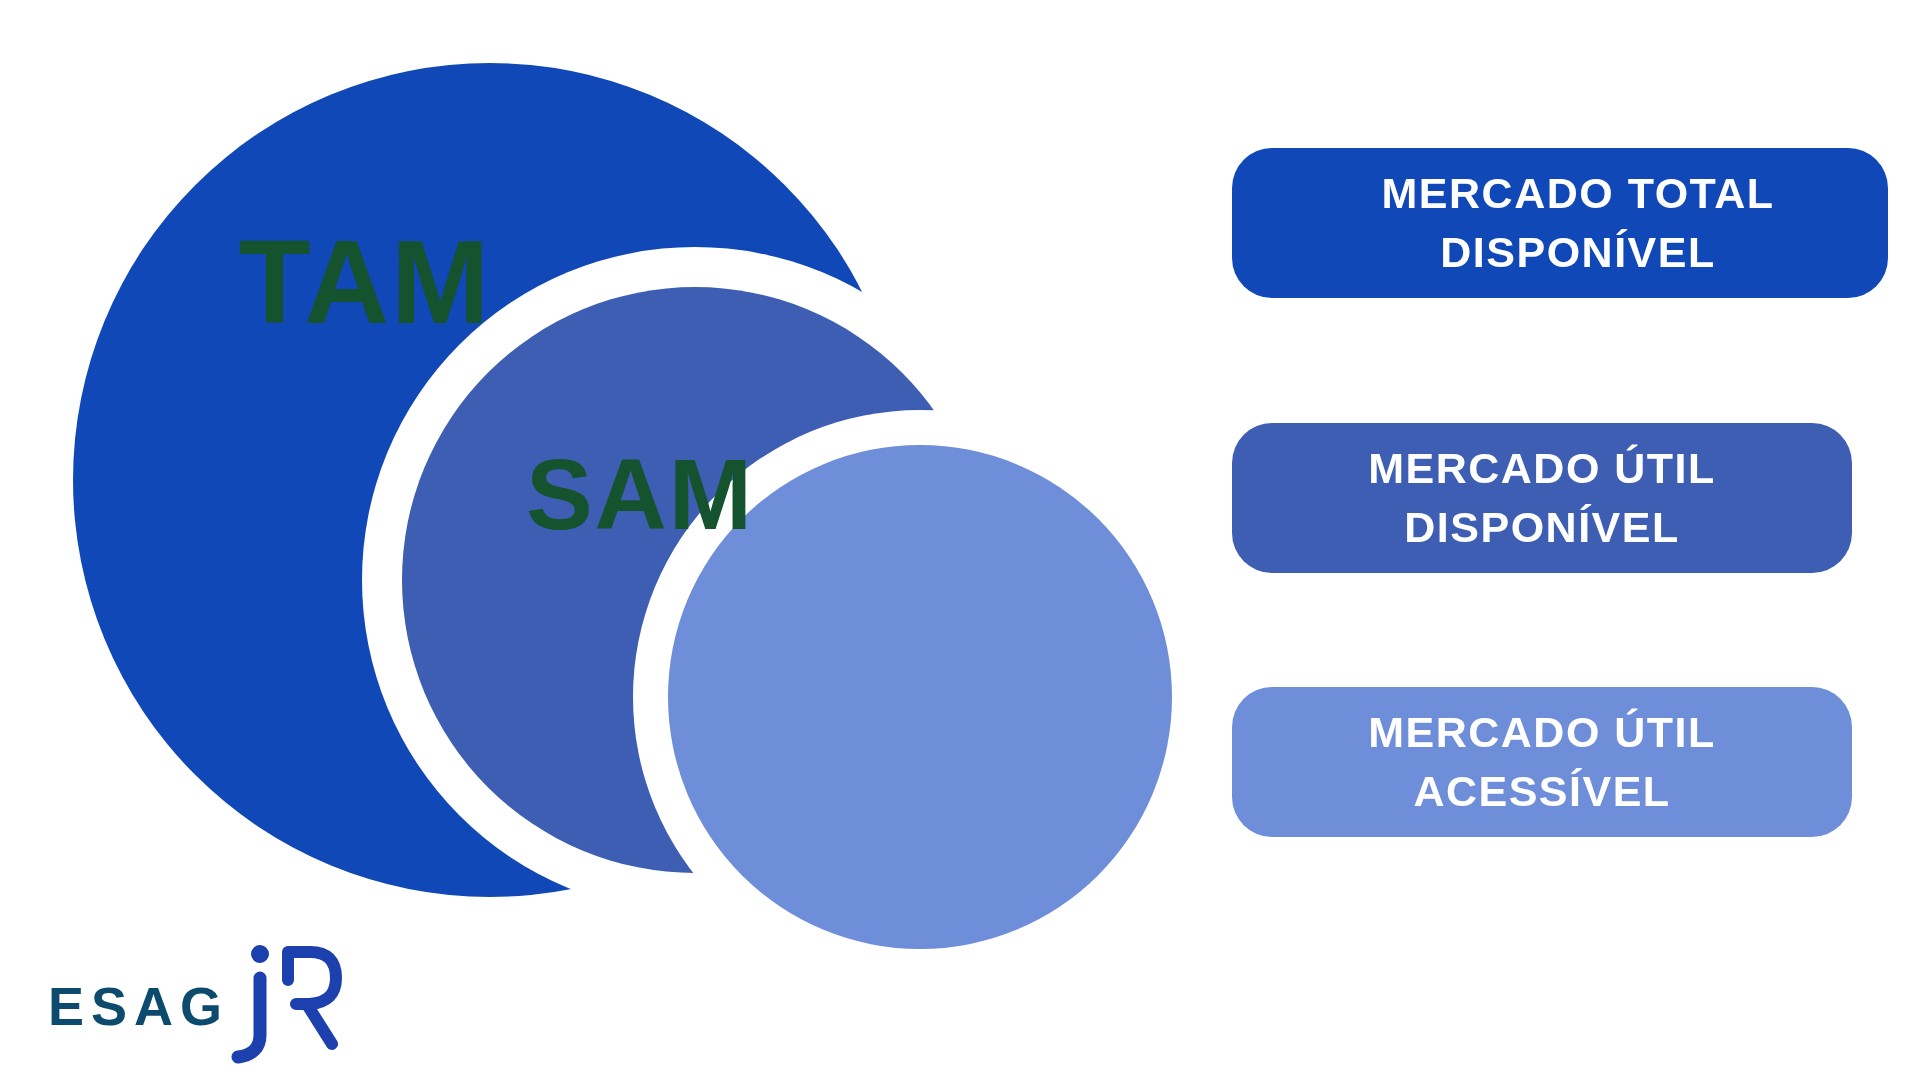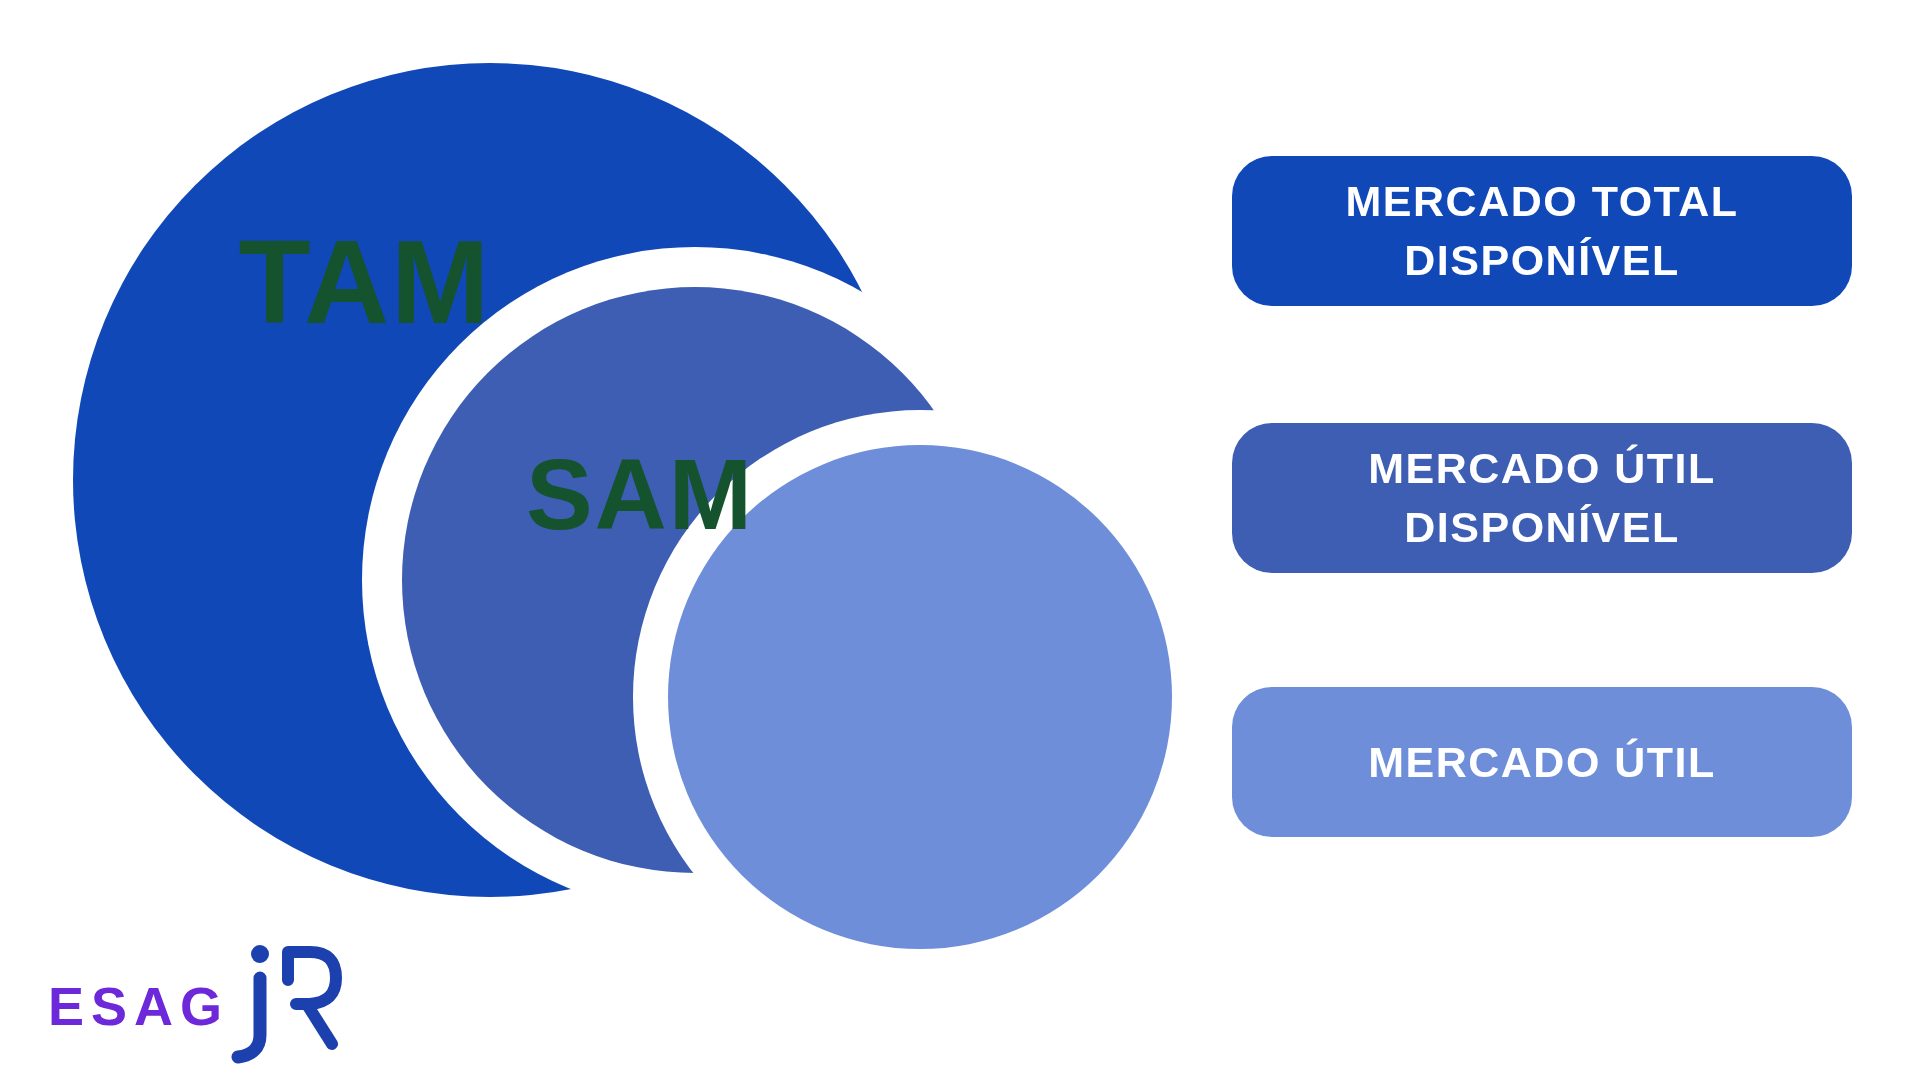--- a/index.html
+++ b/index.html
@@ -25,28 +25,28 @@
   .sam-label{left:640px;top:494px;font-size:100px;text-align:center;}
   .som-label{left:906px;top:547px;font-size:90px;}
 
   .legend{position:absolute;left:1232px;top:148px;width:620px;z-index:6;}
   .legend-box{
     position:absolute;left:0;width:620px;height:150px;border-radius:40px;
     display:flex;flex-direction:column;align-items:center;justify-content:center;
     color:#ffffff;font-weight:bold;font-size:43px;letter-spacing:1.5px;text-align:center;
   }
   .legend-box .line{line-height:59px;white-space:nowrap;}
-  .legend-box-1{top:8px;}
+  .legend-box-1{top:0px;padding-left:36px;}
   .legend-box-2{top:275px;}
   .legend-box-3{top:539px;}
 
   .logo{position:absolute;left:48px;top:940px;width:300px;height:130px;z-index:6;}
   .logo-text{
     position:absolute;left:0;top:35px;font-size:54px;font-weight:bold;
-    letter-spacing:7px;color:#6d28d9;
+    letter-spacing:7px;color:#0c4a6e;
   }
   .logo-mark{position:absolute;left:178px;top:0;}
 </style>
 </head>
 <body>
 
 <div class="canvas">
 
   <div class="circle tam-circle" style="background: rgb(17, 72, 184);"></div>
 
@@ -63,20 +63,21 @@
     <div class="legend-box legend-box-1" style="background: rgb(17, 72, 184);">
       <div class="line">MERCADO TOTAL</div>
       <div class="line">DISPONÍVEL</div>
     </div>
     <div class="legend-box legend-box-2" style="background: rgb(62, 94, 179);">
       <div class="line">MERCADO ÚTIL</div>
       <div class="line">DISPONÍVEL</div>
     </div>
     <div class="legend-box legend-box-3" style="background: rgb(110, 142, 218);">
       <div class="line">MERCADO ÚTIL</div>
+      <div class="line">ACESSÍVEL</div>
     </div>
   </div>
 
   <div class="logo">
     <div class="logo-text">ESAG</div>
     <svg class="logo-mark" width="120" height="130" viewBox="0 0 120 130">
 
       <circle cx="34" cy="14" r="9" fill="#1c40ae"></circle>
       <path d="M34 38 L34 95 Q34 114 12 117" fill="none" stroke="#1c40ae" stroke-width="13" stroke-linecap="round"></path>
 

